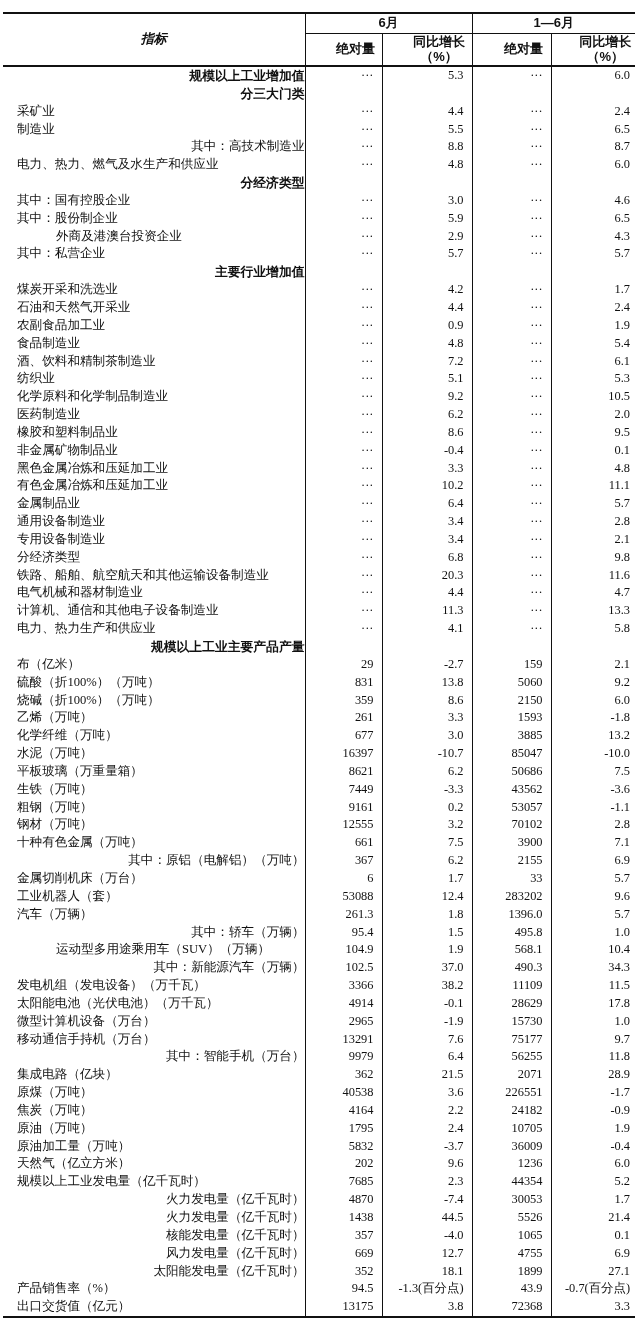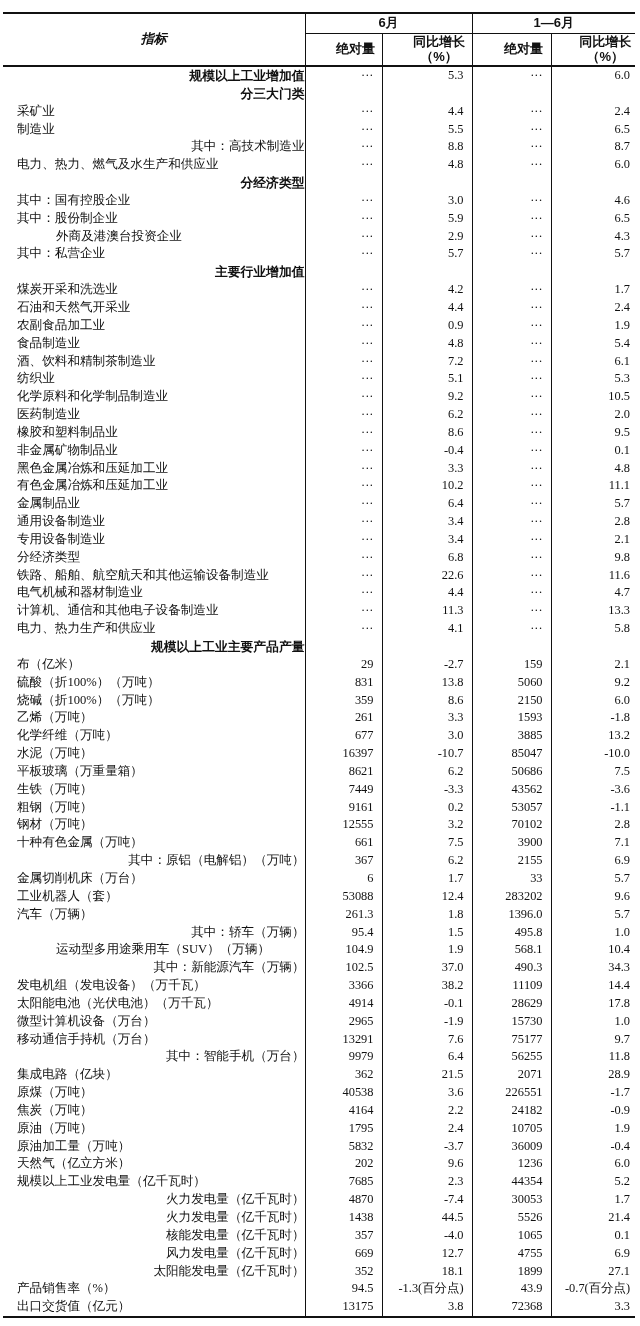--- a/index.html
+++ b/index.html
@@ -281,21 +281,21 @@
         <tr>
           <td class="label c1 lvl1">分经济类型</td>
           <td class="num c2">···</td>
           <td class="num c3">6.8</td>
           <td class="num c4">···</td>
           <td class="num c5">9.8</td>
         </tr>
         <tr>
           <td class="label c1 lvl1">铁路、船舶、航空航天和其他运输设备制造业</td>
           <td class="num c2">···</td>
-          <td class="num c3">22.6</td>
+          <td class="num c3">20.3</td>
           <td class="num c4">···</td>
           <td class="num c5">11.6</td>
         </tr>
         <tr>
           <td class="label c1 lvl1">电气机械和器材制造业</td>
           <td class="num c2">···</td>
           <td class="num c3">4.4</td>
           <td class="num c4">···</td>
           <td class="num c5">4.7</td>
         </tr>
@@ -444,21 +444,21 @@
           <td class="num c2">102.5</td>
           <td class="num c3">37.0</td>
           <td class="num c4">490.3</td>
           <td class="num c5">34.3</td>
         </tr>
         <tr>
           <td class="label c1 lvl1">发电机组（发电设备）（万千瓦）</td>
           <td class="num c2">3366</td>
           <td class="num c3">38.2</td>
           <td class="num c4">11109</td>
-          <td class="num c5">14.4</td>
+          <td class="num c5">11.5</td>
         </tr>
         <tr>
           <td class="label c1 lvl1">太阳能电池（光伏电池）（万千瓦）</td>
           <td class="num c2">4914</td>
           <td class="num c3">-0.1</td>
           <td class="num c4">28629</td>
           <td class="num c5">17.8</td>
         </tr>
         <tr>
           <td class="label c1 lvl1">微型计算机设备（万台）</td>

